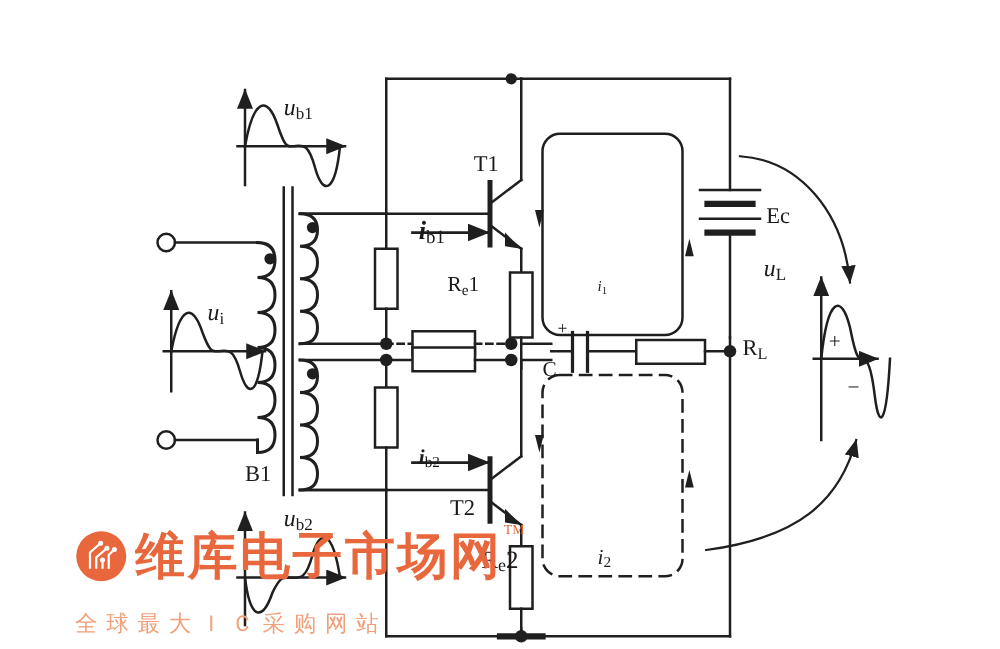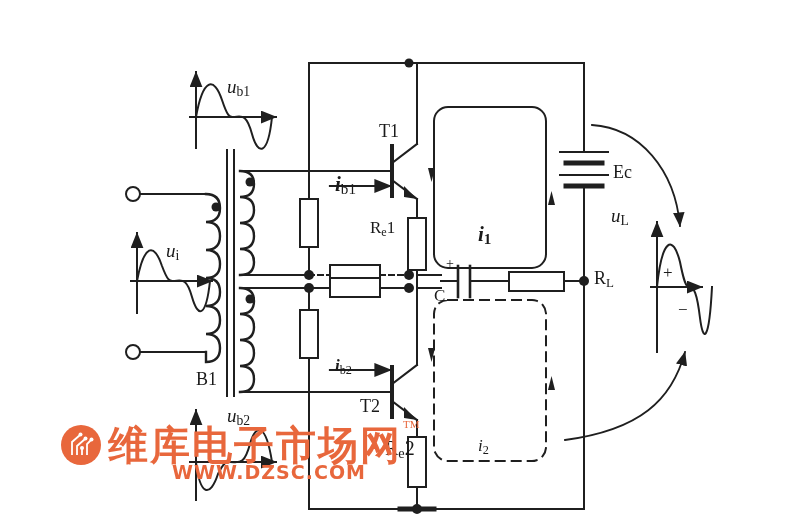--- a/index.html
+++ b/index.html
@@ -268,37 +268,37 @@
   <div class="lbl" style="left:611px;top:205px;font-size:19px;text-align:center;">
     <i>u</i><span class="sub">L</span>
   </div>
 
   <div class="lbl" style="left:196px;top:369px;font-size:18px;">B1</div>
 
   <div class="lbl" style="left:360px;top:121px;font-size:18px;margin-left:19px;">T1</div>
 
   <div class="lbl" style="left:360px;top:396px;font-size:18px;">T2</div>
 
-  <div class="lbl" style="left:370px;top:218px;font-size:17px;">
+  <div class="lbl" style="left:358px;top:218px;font-size:17px;">
     <span>R</span><span class="sub">e</span><span>1</span>
   </div>
 
   <div class="lbl" style="left:366px;top:437px;font-size:20px;margin-left:19px;">
     <span>R</span><span class="sub">e</span><span>2</span>
   </div>
 
   <div class="lbl" style="left:335px;top:172px;font-size:21px;">
     <b><i>i</i></b><span class="sub">b1</span>
   </div>
 
   <div class="lbl" style="left:335px;top:356px;font-size:17px;">
     <b><i>i</i></b><span class="sub">b2</span>
   </div>
 
-  <div class="lbl" style="left:478px;top:222px;font-size:21px;font-weight:bold;">
+  <div class="lbl" style="left:478px;top:222px;font-size:12px;">
     <i>i</i><span class="sub">1</span>
   </div>
 
   <div class="lbl" style="left:478px;top:436px;font-size:17px;">
     <i>i</i><span class="sub">2</span>
   </div>
 
   <div class="lbl" style="left:434px;top:286px;font-size:17px;">C</div>
 
   <div class="lbl" style="left:446px;top:256px;font-size:14px;">+</div>
@@ -328,16 +328,16 @@
         <circle cx="31.5" cy="15.5" r="2"></circle>
         <circle cx="22" cy="24" r="2"></circle>
       </g>
     </svg>
   </div>
 
   <div class="wm wm-main" style="left:108px;top:425px;font-size:40px;line-height:40px;text-align:center;">维库电子市场网</div>
 
   <div class="wm wm-tm" style="left:403px;top:418px;font-size:11px;">TM</div>
 
-  <div class="wm wm-url" style="left:172px;top:461px;font-size:19px;">WWW.DZSC.COM</div>
-
+
+  <div class="wm wm-tag" style="left:60px;top:487px;font-size:18px;">全球最大ＩＣ采购网站</div>
 
 </div>
 
 </body></html>

